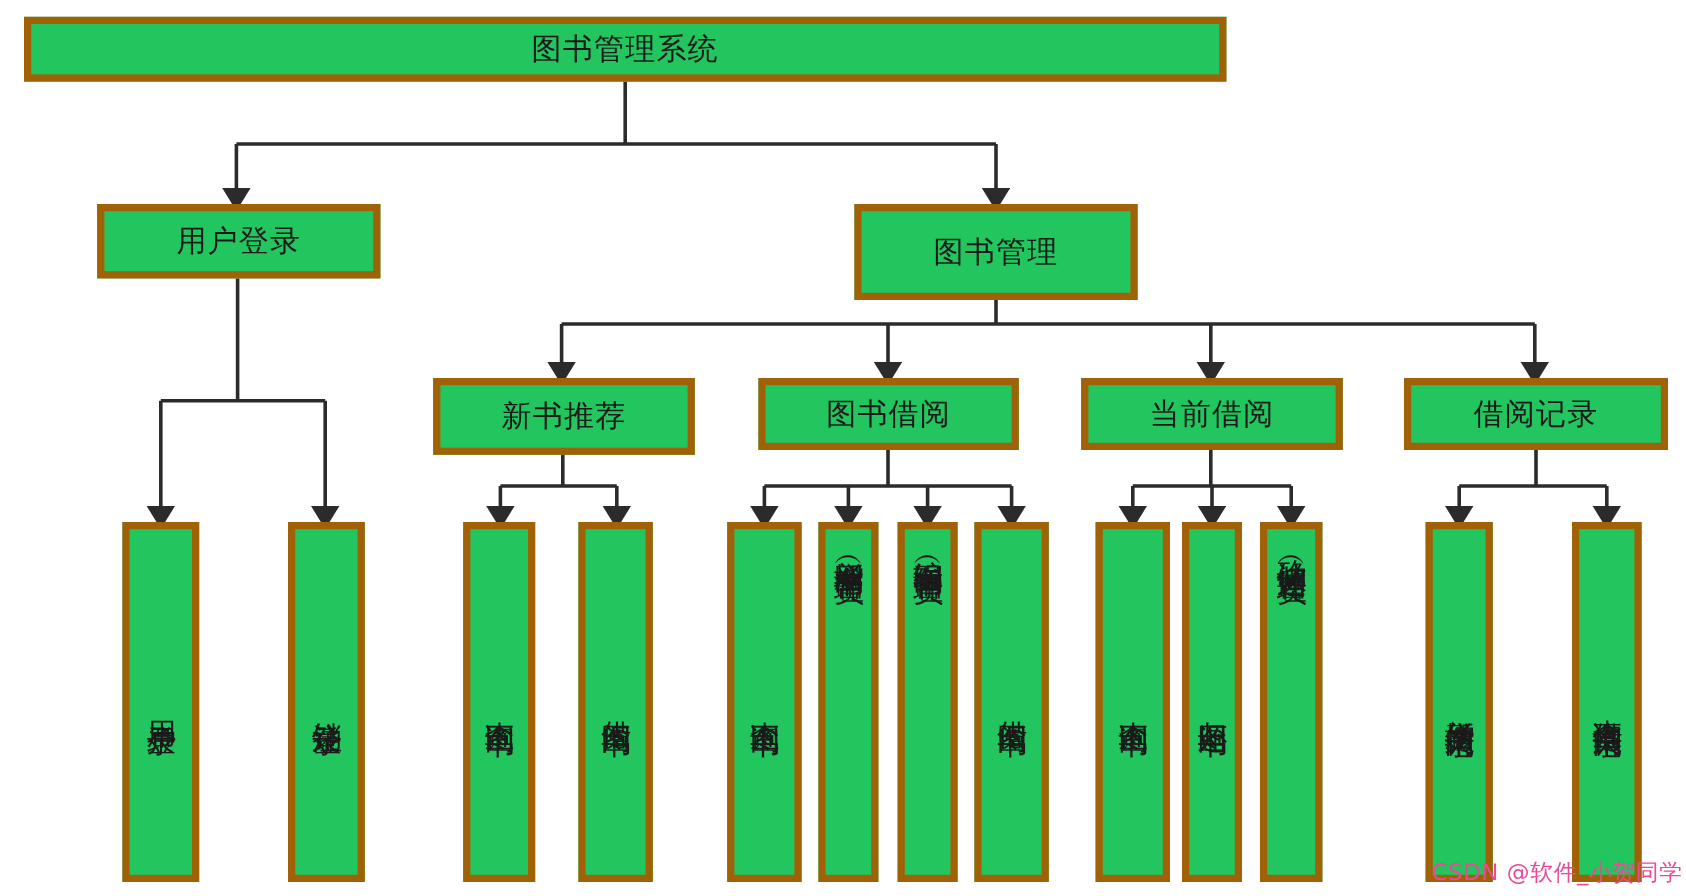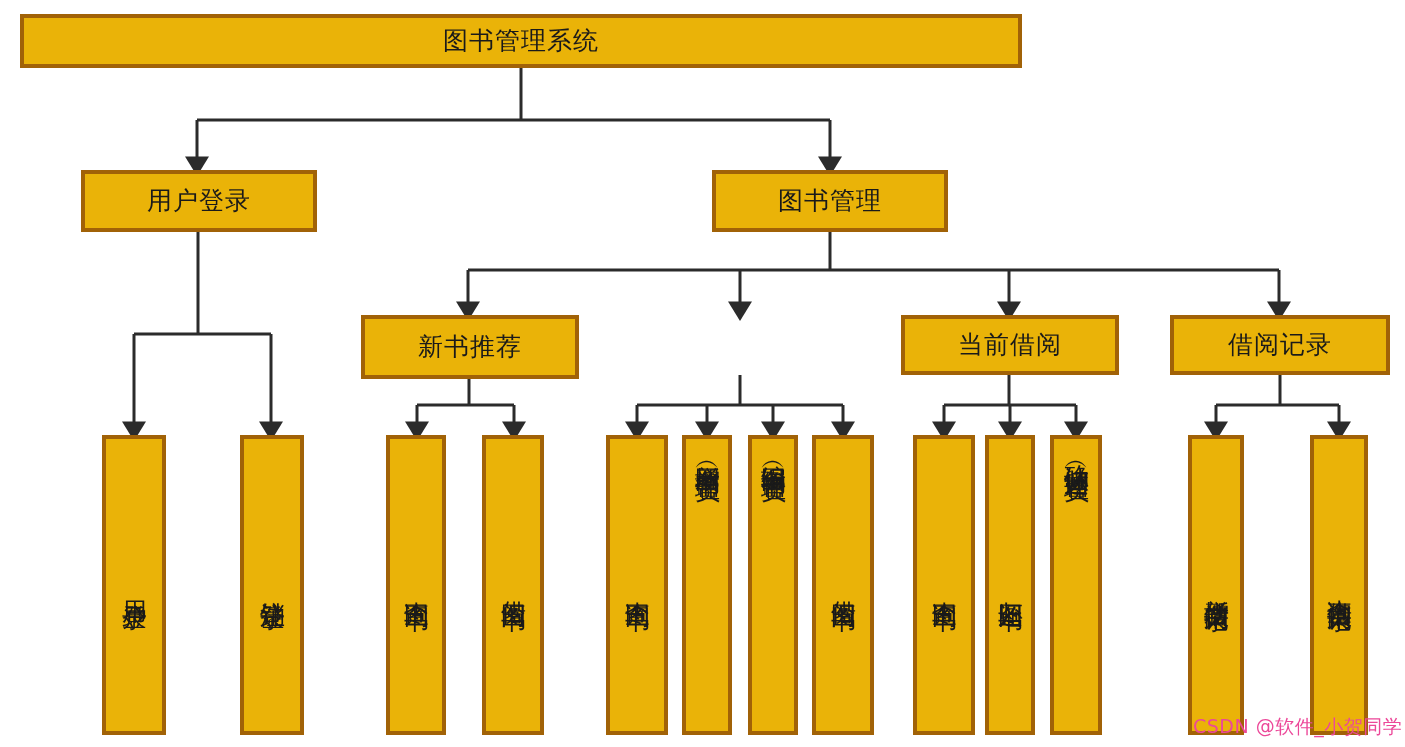--- a/index.html
+++ b/index.html
@@ -22,22 +22,22 @@
     position: absolute;
     left: 0;
     top: 0;
     width: 1405px;
     height: 747px;
     pointer-events: none;
   }
   .node {
     position: absolute;
     box-sizing: border-box;
-    background: #eab308;
-    border: 4px solid #a16207;
+    background: #22c55e;
+    border: 6px solid #a16207;
     display: flex;
     align-items: center;
     justify-content: center;
     color: #1a1a1a;
   }
   .node-h {
     font-size: 25px;
     line-height: 1.1;
     letter-spacing: 1px;
     white-space: nowrap;
@@ -119,26 +119,29 @@
     </g>
   </svg>
 
   <div class="node node-h" style="left:20px;top:14px;width:1002px;height:54px;">
     <span>图书管理系统</span>
   </div>
 
   <div class="node node-h" style="left:81px;top:170px;width:236px;height:62px;">
     <span>用户登录</span>
   </div>
-  <div class="node node-h" style="left:712px;top:170px;width:236px;height:62px;">
+  <div class="node node-h" style="left:712px;top:170px;width:236px;height:80px;">
     <span>图书管理</span>
   </div>
 
   <div class="node node-h" style="left:361px;top:315px;width:218px;height:64px;">
     <span>新书推荐</span>
+  </div>
+  <div class="node node-h" style="left:632px;top:315px;width:217px;height:60px;">
+    <span>图书借阅</span>
   </div>
   <div class="node node-h" style="left:901px;top:315px;width:218px;height:60px;">
     <span>当前借阅</span>
   </div>
   <div class="node node-h" style="left:1170px;top:315px;width:220px;height:60px;">
     <span>借阅记录</span>
   </div>
 
   <div class="node node-leaf" style="left: 102px; top: 435px; width: 64px; height: 300px; align-items: center; padding-top: 0px;">
     <span class="leaf-text">用户登录</span>

